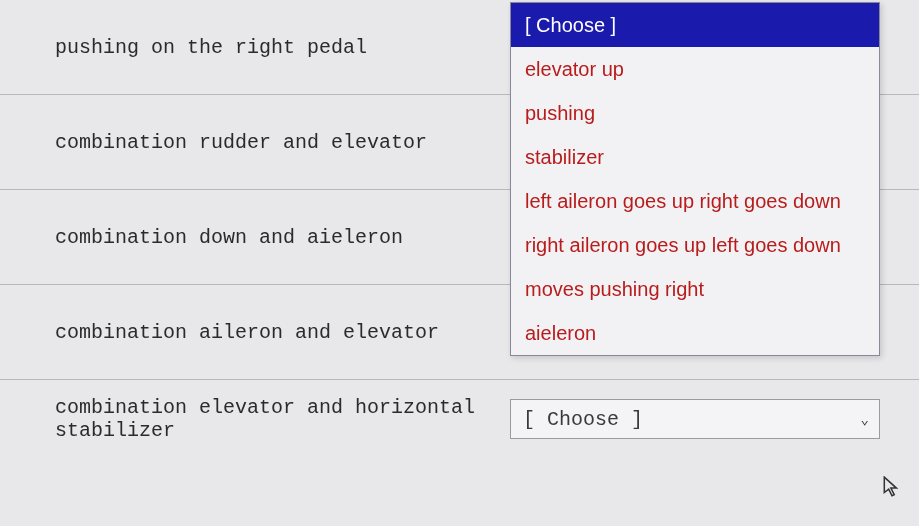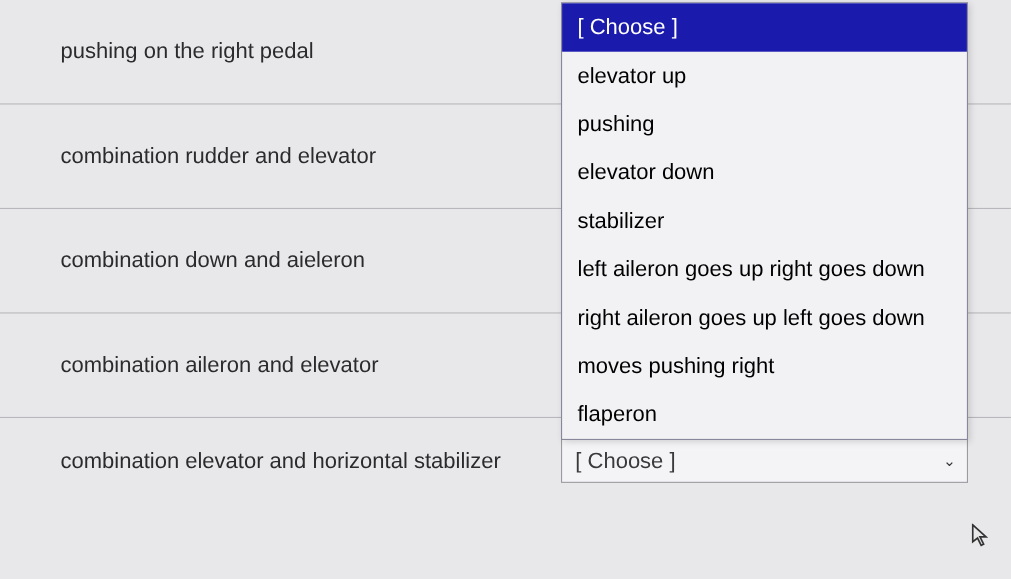--- a/index.html
+++ b/index.html
@@ -10,20 +10,21 @@
     body {
       font-family: "Segoe UI", Arial, sans-serif;
       background: #e8e8ea;
       width: 919px;
       height: 526px;
       overflow: hidden;
       position: relative;
     }
     .table {
       width: 100%;
+      font-family: Liberation Mono, monospace;
     }
     .row {
       display: flex;
       align-items: center;
       border-bottom: 1px solid #b8b8bc;
       min-height: 95px;
     }
     .row:last-child {
       border-bottom: none;
     }
@@ -64,21 +65,21 @@
       top: 2px;
       width: 370px;
       background: #f2f2f4;
       border: 1px solid #88889a;
       box-shadow: 2px 2px 6px rgba(0,0,0,0.15);
       z-index: 10;
     }
     .dropdown-item {
       padding: 9px 14px;
       font-size: 20px;
-      color: #000000;
+      color: #b91c1c;
       cursor: pointer;
       line-height: 1.3;
     }
     .dropdown-item.selected {
       background: #1a1aad;
       color: #ffffff;
       font-weight: 500;
     }
     .cursor {
       position: absolute;
@@ -120,23 +121,22 @@
         <span class="chevron">⌄</span>
       </div>
     </div>
   </div>
 </div>
 
 <div class="dropdown">
   <div class="dropdown-item selected">[ Choose ]</div>
   <div class="dropdown-item">elevator up</div>
   <div class="dropdown-item">pushing</div>
-  <div class="dropdown-item">elevator down</div>
   <div class="dropdown-item">stabilizer</div>
   <div class="dropdown-item">left aileron goes up right goes down</div>
   <div class="dropdown-item">right aileron goes up left goes down</div>
   <div class="dropdown-item">moves pushing right</div>
-  <div class="dropdown-item">flaperon</div>
+  <div class="dropdown-item">aieleron</div>
 </div>
 
 <svg class="cursor" viewBox="0 0 16 20">
   <path d="M1 1 L1 15 L5 12 L8 18 L10 17 L7 11 L12 11 Z" fill="none" stroke="#333" stroke-width="1.4"></path>
 </svg>
 
 </body></html>

